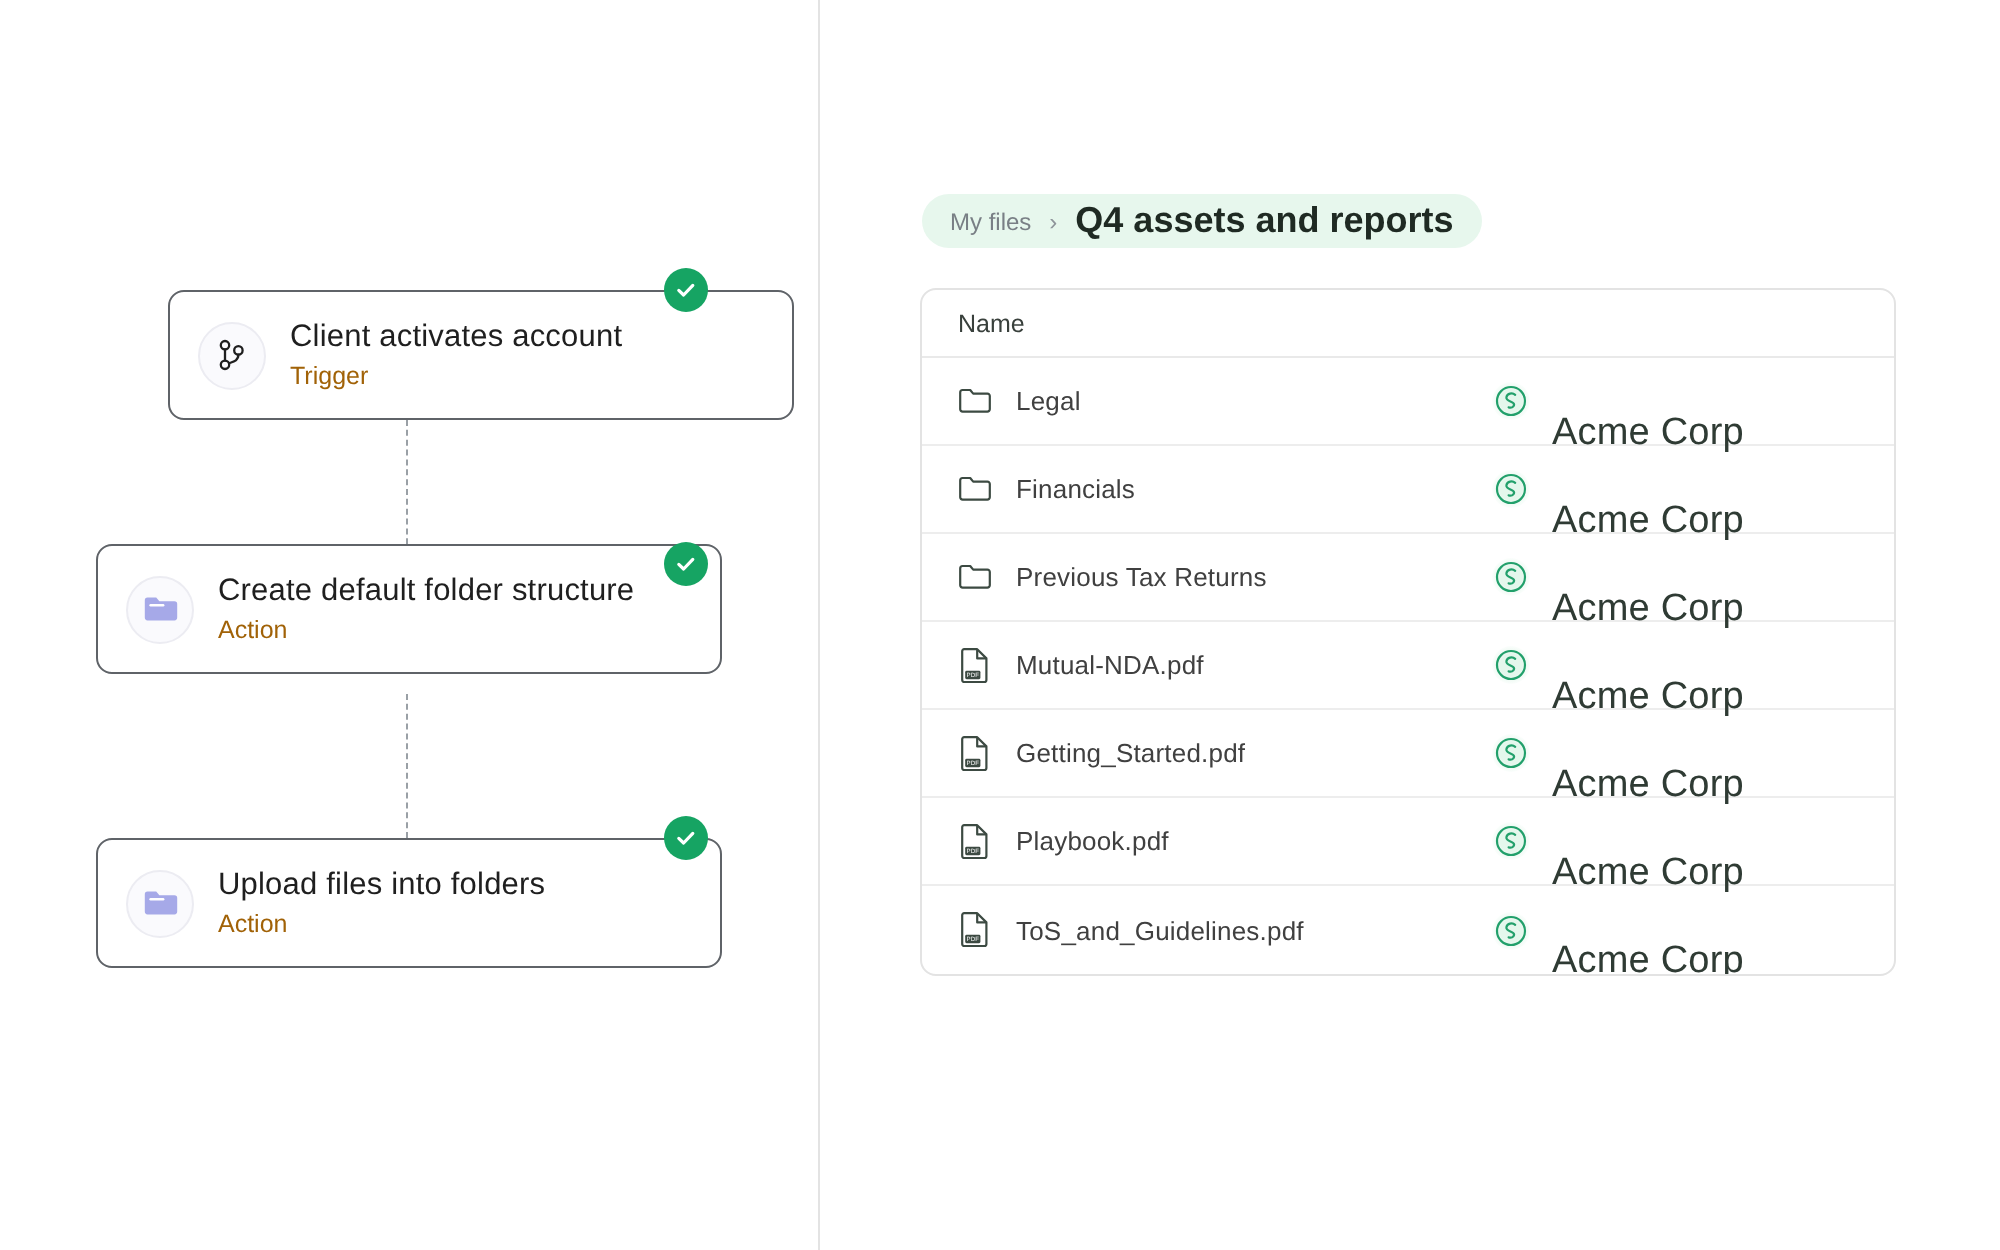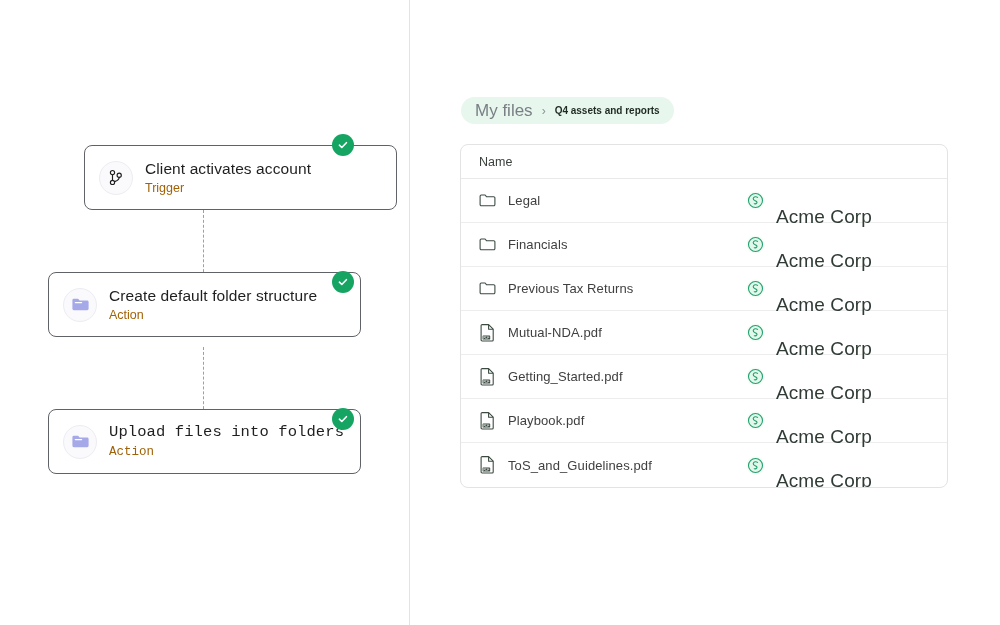--- a/index.html
+++ b/index.html
@@ -43,21 +43,21 @@
     height: 65px;
     background: #ffffff;
     border: 1.4px solid #5f6368;
     border-radius: 8px;
     display: flex;
     align-items: center;
     padding-left: 14px;
   }
   .wf-node.n1 { top: 145px; margin-left: 36px; }
   .wf-node.n2 { top: 272px; }
-  .wf-node.n3 { top: 409px; font-family: Liberation Mono, monospace; }
+  .wf-node.n3 { top: 419px; }
 
   .wf-icon-circle {
     width: 34px; height: 34px;
     border-radius: 50%;
     border: 1px solid #ececf2;
     background: #fafafd;
     display: flex;
     align-items: center;
     justify-content: center;
     flex: 0 0 auto;
@@ -112,30 +112,30 @@
     top: 97px;
     height: 27px;
     background: #e7f7ed;
     border-radius: 14px;
     display: flex;
     align-items: center;
     padding: 0 14px;
     gap: 9px;
   }
   .bc-root {
-    font-size: 17px;
+    font-size: 12px;
     color: #797f85;
   }
   .bc-sep {
     font-size: 12px;
     color: #8e949a;
     line-height: 1;
   }
   .bc-current {
-    font-size: 10px;
+    font-size: 18px;
     color: #1f2a23;
     font-weight: bold;
   }
 
   .file-table {
     position: absolute;
     left: 50px;
     top: 144px;
     width: 488px;
     border: 1px solid #e3e3e3;

